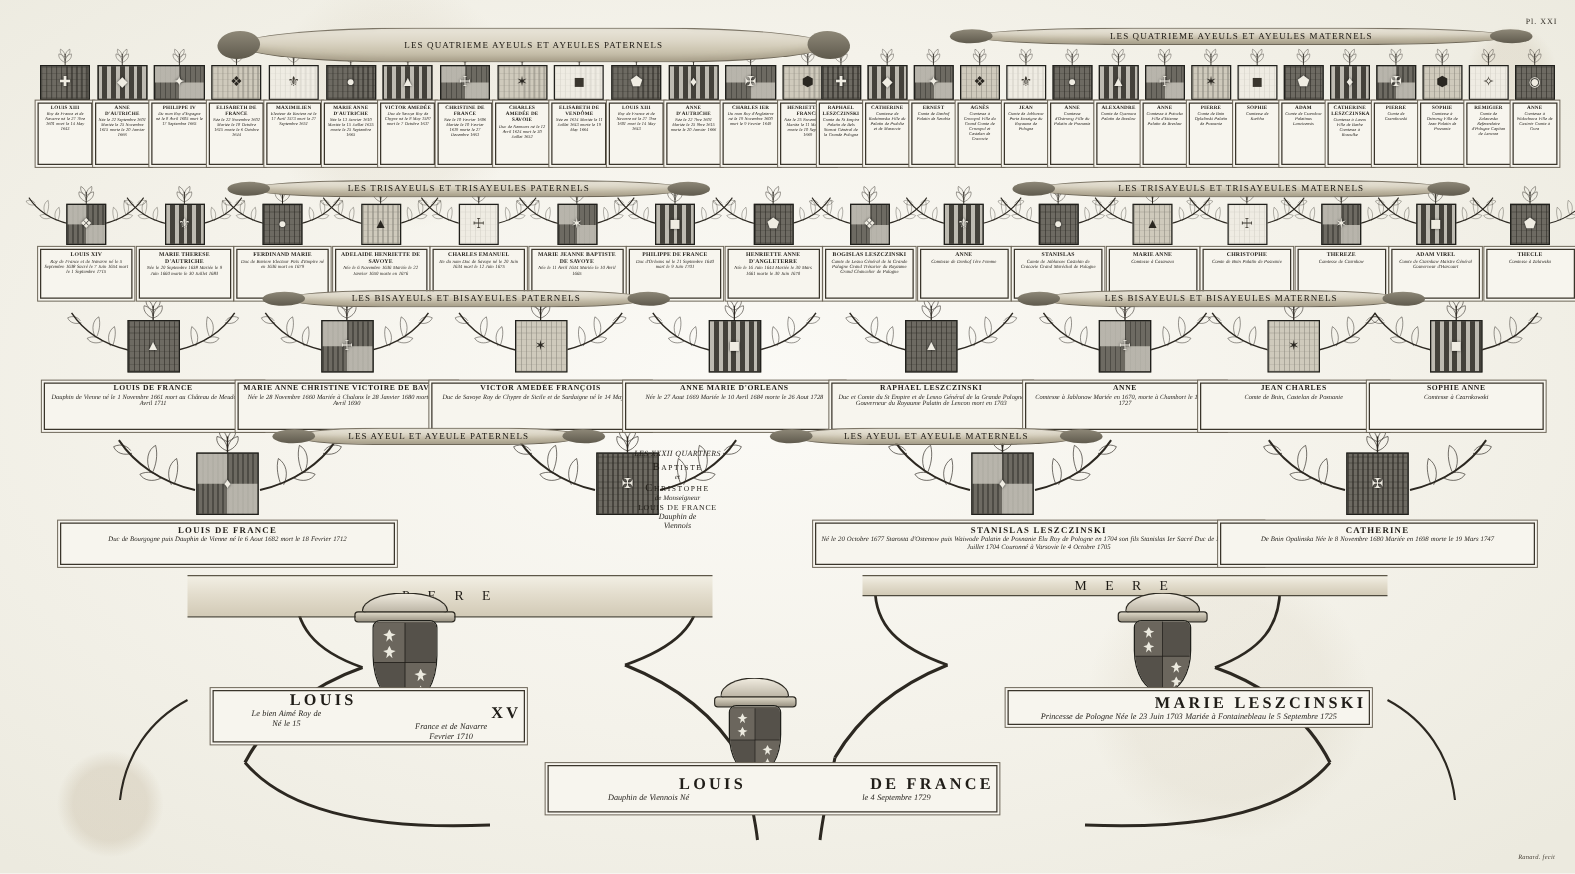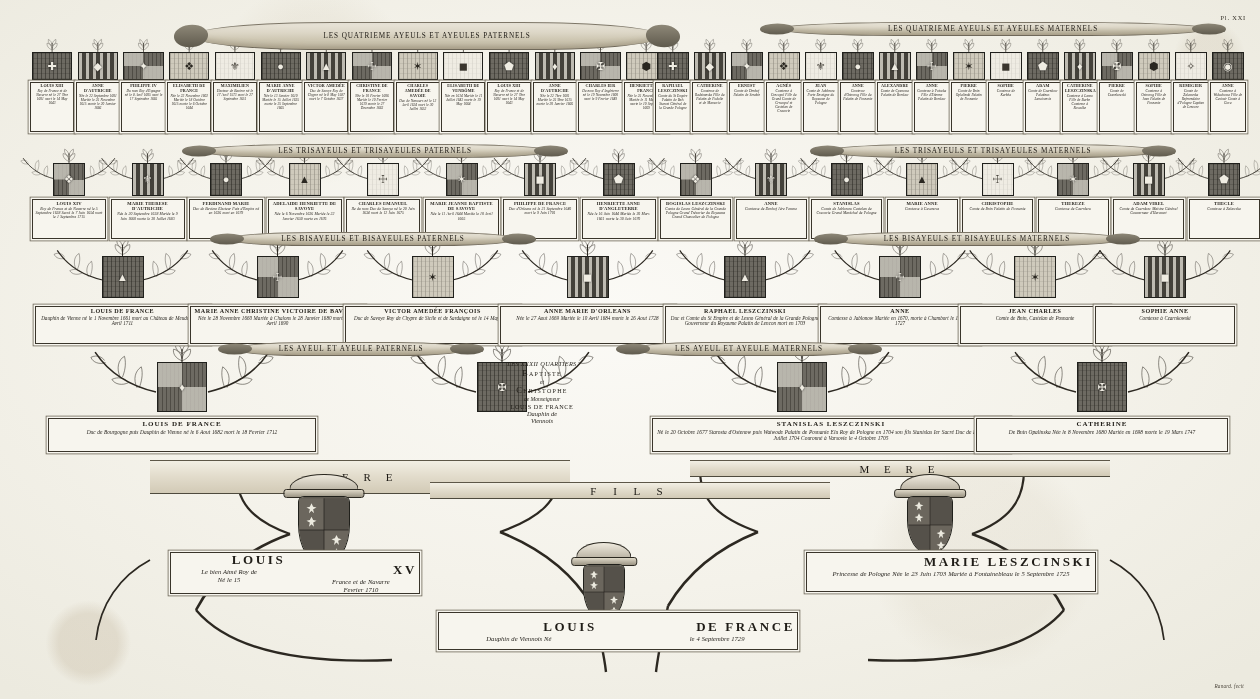--- a/index.html
+++ b/index.html
@@ -911,23 +911,20 @@
       <div class="rb-tail l"></div>
       <div class="rb-tail r"></div>
       <span>Les Ayeul et Ayeule Maternels</span>
     </div>
     <div class="bigrib" style="left:150px;top:460px;width:420px;height:34px;letter-spacing:6px;">
       <span>P E R E</span>
     </div>
     <div class="bigrib" style="left:690px;top:460px;width:420px;height:17px;letter-spacing:6px;">
       <span>M E R E</span>
     </div>
-    <div class="bigrib" style="left:430px;top:482px;width:400px;height:17px;letter-spacing:7px;">
-      <span>F I L S</span>
-    </div>
     <div class="royal" style="left:272px;top:472px;width:104px;height:118px;">
       <div class="crown">
         <div></div>
         <b></b>
         <i></i>
       </div>
       <div class="escut" style="top:24px;width:52px;height:68px;">
         <div class="fleurs"></div>
         <svg viewBox="0 0 60 76" style="position:absolute;inset:0;width:100%;height:100%;">
           <rect x="0" y="0" width="60" height="76" fill="#55514a"></rect>
@@ -1000,21 +997,21 @@
           <span class="ds" style="display:block;">Le bien Aimé Roy de</span>
           <span class="ds" style="display:block;">Né le 15</span>
         </div>
         <div style="width:46%;text-align:center;">
           <span class="nm" style="display:block;margin-top:10px;">XV</span>
           <span class="ds" style="display:block;">France et de Navarre</span>
           <span class="ds" style="display:block;">Fevrier 1710</span>
         </div>
       </div>
     </div>
-    <div class="cap t5" style="left:806px;top:552px;width:290px;height:40px;">
+    <div class="cap t5" style="left:806px;top:552px;width:290px;height:28px;">
       <span class="nm">Marie Leszcinski</span>
       <span class="ds">Princesse de Pologne Née le 23 Juin 1703 Mariée à Fontainebleau le 5 Septembre 1725</span>
     </div>
     <div class="cap t5" style="left:438px;top:612px;width:360px;height:38px;display:flex;align-items:center;">
       <div style="display:flex;width:100%;justify-content:space-between;">
         <div style="width:44%;text-align:center;">
           <span class="nm" style="display:block;">Louis</span>
           <span class="ds" style="display:block;">Dauphin de Viennois Né</span>
         </div>
         <div style="width:44%;text-align:center;">

